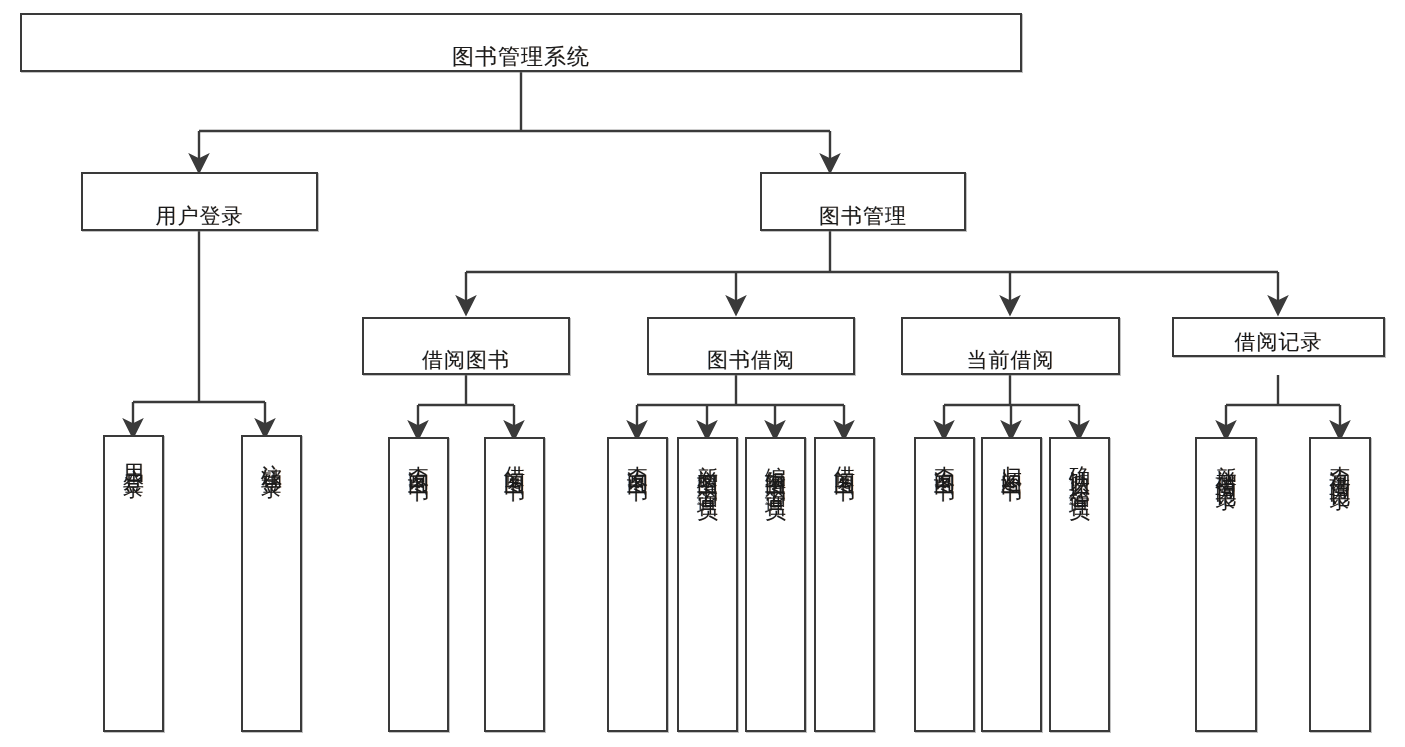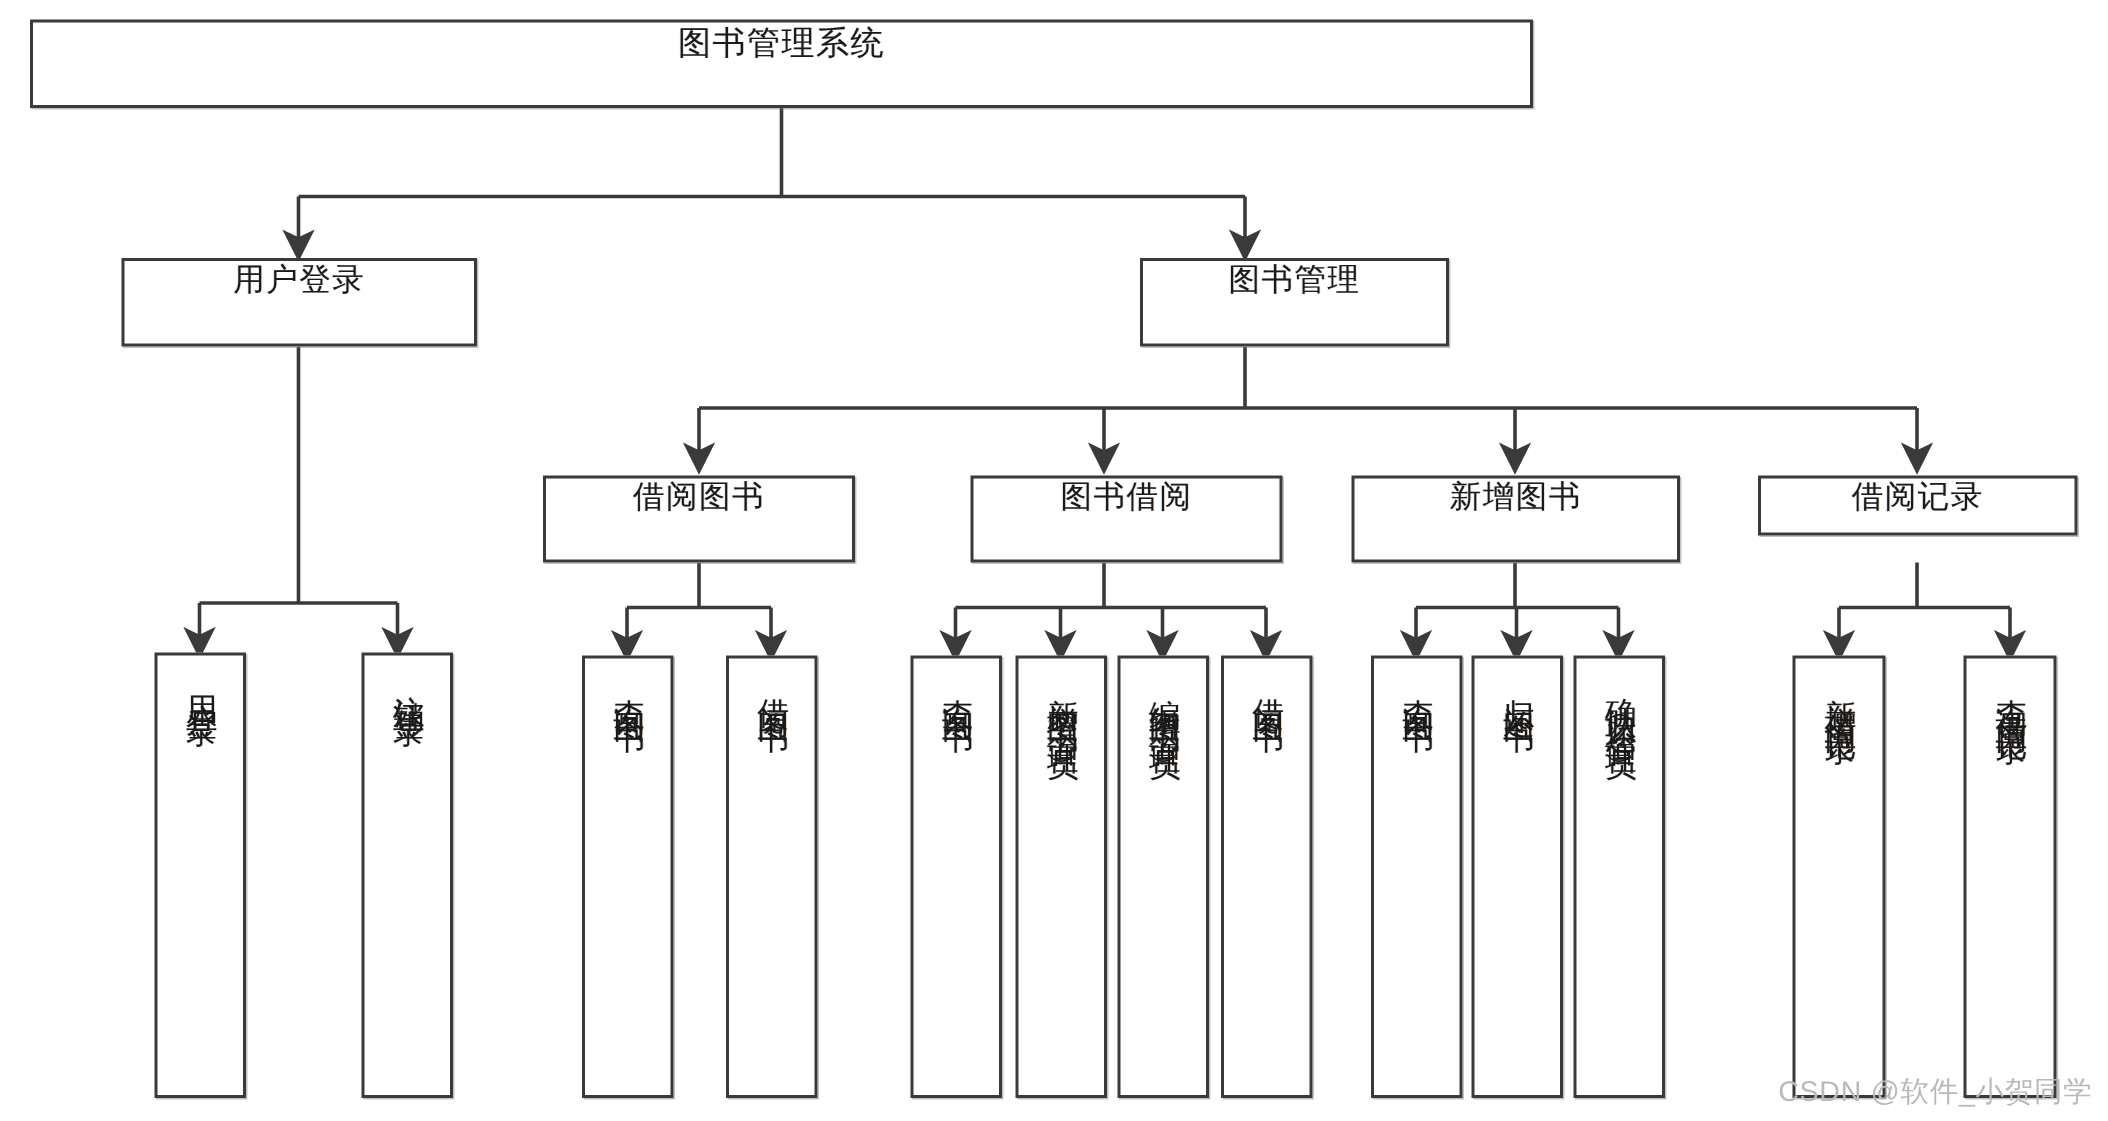--- a/index.html
+++ b/index.html
@@ -22,21 +22,21 @@
     width:1405px;height:747px;
     pointer-events:none;
   }
   
   .node{
     position:absolute;
     box-sizing:border-box;
     background:#ffffff;
     border:2px solid #3a3a3a;
     display:flex;
-    align-items:flex-start;
+    align-items:flex-end;
     justify-content:center;
     box-shadow:1px 1px 0 rgba(120,120,120,.45);
   }
   .node .lbl{
     font-size:21px;
     line-height:1.25;
     letter-spacing:1px;
     color:#1a1a1a;
     white-space:nowrap;
     text-shadow:0.5px 0 0 rgba(210,130,60,.30), -0.5px 0 0 rgba(90,150,210,.30);
@@ -138,21 +138,21 @@
 
   <div class="node" style="left:362px; top:317px; width:208px; height:58px;">
     <span class="lbl">借阅图书</span>
   </div>
 
   <div class="node" style="left:632px; top:317px; width:208px; height:58px;margin-left:15px;">
     <span class="lbl">图书借阅</span>
   </div>
 
   <div class="node" style="left:901px; top:317px; width:219px; height:58px;">
-    <span class="lbl">新增图书</span>
+    <span class="lbl">当前借阅</span>
   </div>
 
   <div class="node" style="left:1172px; top:317px; width:213px; height:40px;">
     <span class="lbl">借阅记录</span>
   </div>
 
   <div class="node leaf" style="left:103px; top:435px; width:61px; height:297px;">
     <span class="lbl">用户登录</span>
   </div>
 
@@ -197,15 +197,14 @@
   </div>
 
   <div class="node leaf" style="left:1195px; top:437px; width:62px; height:295px;">
     <span class="lbl">新增借阅记录</span>
   </div>
 
   <div class="node leaf" style="left:1309px; top:437px; width:62px; height:295px;">
     <span class="lbl">查询借阅记录</span>
   </div>
 
-  <div id="watermark">CSDN @软件_小贺同学</div>
 
 </div>
 
 </body></html>

